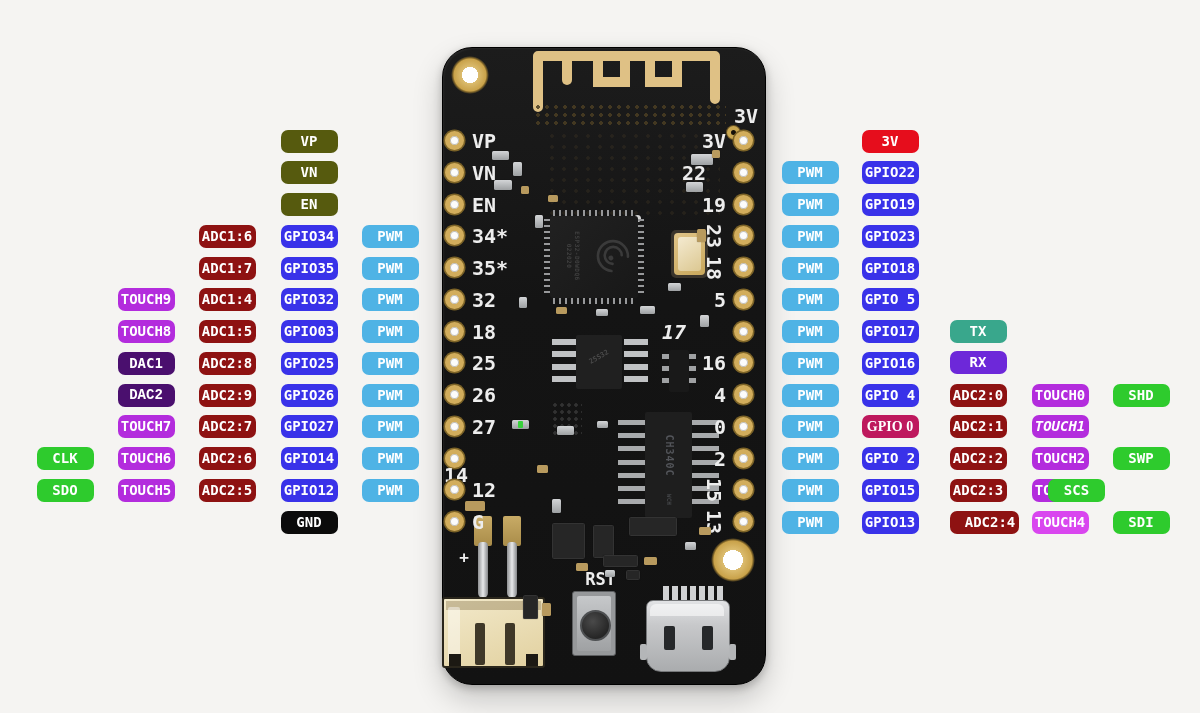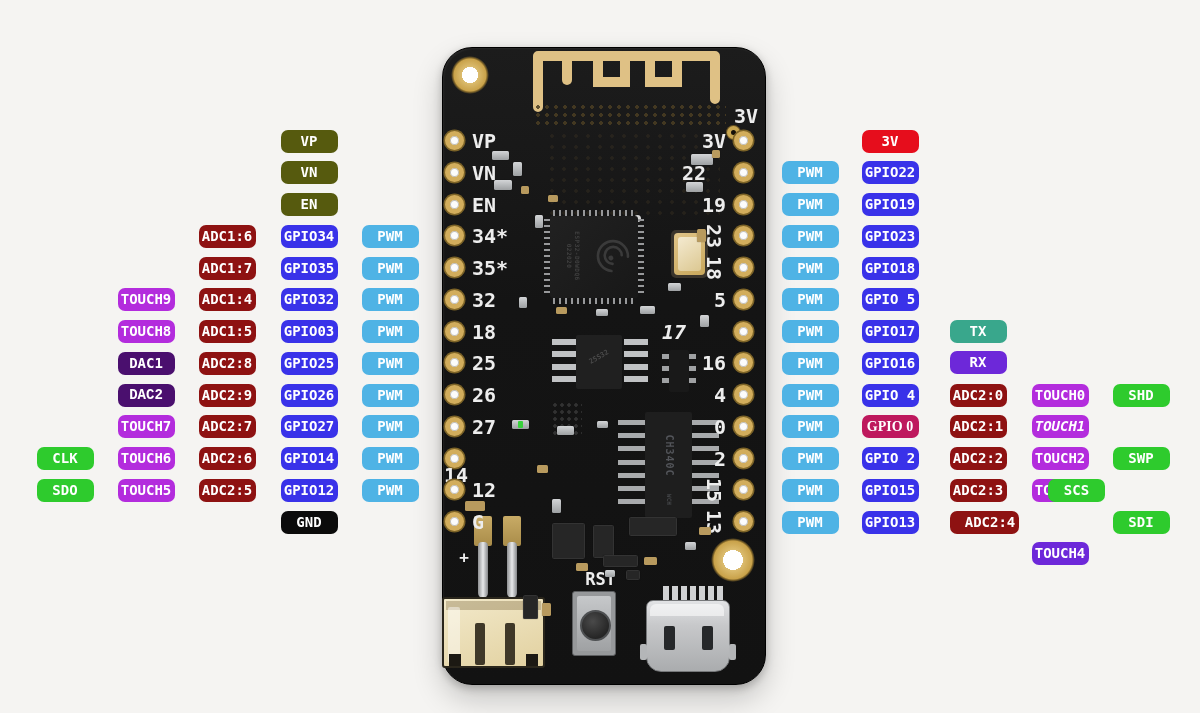--- a/index.html
+++ b/index.html
@@ -289,21 +289,21 @@
       <div class="badge" style="left: 781.5px; top: 478.75px; background: rgb(79, 179, 229);">PWM</div>
       <div class="badge" style="left: 861.5px; top: 478.75px; background: rgb(57, 50, 233);">GPIO15</div>
       <div class="badge" style="left: 949.5px; top: 478.75px; background: rgb(142, 18, 18);">ADC2:3</div>
       <div class="badge" style="left: 1031.5px; top: 478.75px; background: rgb(179, 44, 221);">TOUCH3</div>
       <div class="badge" style="left: 1048px; top: 478.75px; background: rgb(46, 203, 45);">SCS</div>
       <div class="pin-hole" style="left: 734px; top: 512px;"></div>
       <div class="silk rot" style="left: 714px; top: 522px;">13</div>
       <div class="badge" style="left: 781.5px; top: 510.5px; background: rgb(79, 179, 229);">PWM</div>
       <div class="badge" style="left: 861.5px; top: 510.5px; background: rgb(57, 50, 233);">GPIO13</div>
       <div class="badge" style="left: 949.5px; top: 510.5px; background: rgb(142, 18, 18); padding-left: 12px;">ADC2:4</div>
-      <div class="badge" style="left: 1031.5px; top: 510.5px; background: #6d28d9; margin-top: 31px;">TOUCH4</div>
+      <div class="badge" style="left: 1031.5px; top: 510.5px; background: #d946ef;">TOUCH4</div>
       <div class="badge" style="left: 1112.5px; top: 510.5px; background: rgb(46, 203, 45);">SDI</div>
       <div class="smd" style="left: 492px; top: 151px; width: 17px; height: 9px; background: linear-gradient(rgb(211, 213, 215), rgb(157, 160, 162));"></div>
       <div class="smd" style="left: 513px; top: 162px; width: 9px; height: 14px; background: linear-gradient(rgb(211, 213, 215), rgb(157, 160, 162));"></div>
       <div class="smd" style="left: 494px; top: 180px; width: 18px; height: 10px; background: linear-gradient(rgb(211, 213, 215), rgb(157, 160, 162));"></div>
       <div class="smd" style="left: 521px; top: 186px; width: 8px; height: 8px; background: rgb(184, 154, 94);"></div>
       <div class="smd" style="left: 535px; top: 215px; width: 8px; height: 13px; background: linear-gradient(rgb(211, 213, 215), rgb(157, 160, 162));"></div>
       <div class="smd" style="left: 548px; top: 195px; width: 10px; height: 7px; background: rgb(184, 154, 94);"></div>
       <div class="smd" style="left: 691px; top: 154px; width: 22px; height: 11px; background: linear-gradient(rgb(211, 213, 215), rgb(157, 160, 162));"></div>
       <div class="smd" style="left: 686px; top: 182px; width: 17px; height: 10px; background: linear-gradient(rgb(211, 213, 215), rgb(157, 160, 162));"></div>
       <div class="smd" style="left: 697px; top: 229px; width: 9px; height: 13px; background: rgb(184, 154, 94);"></div>

